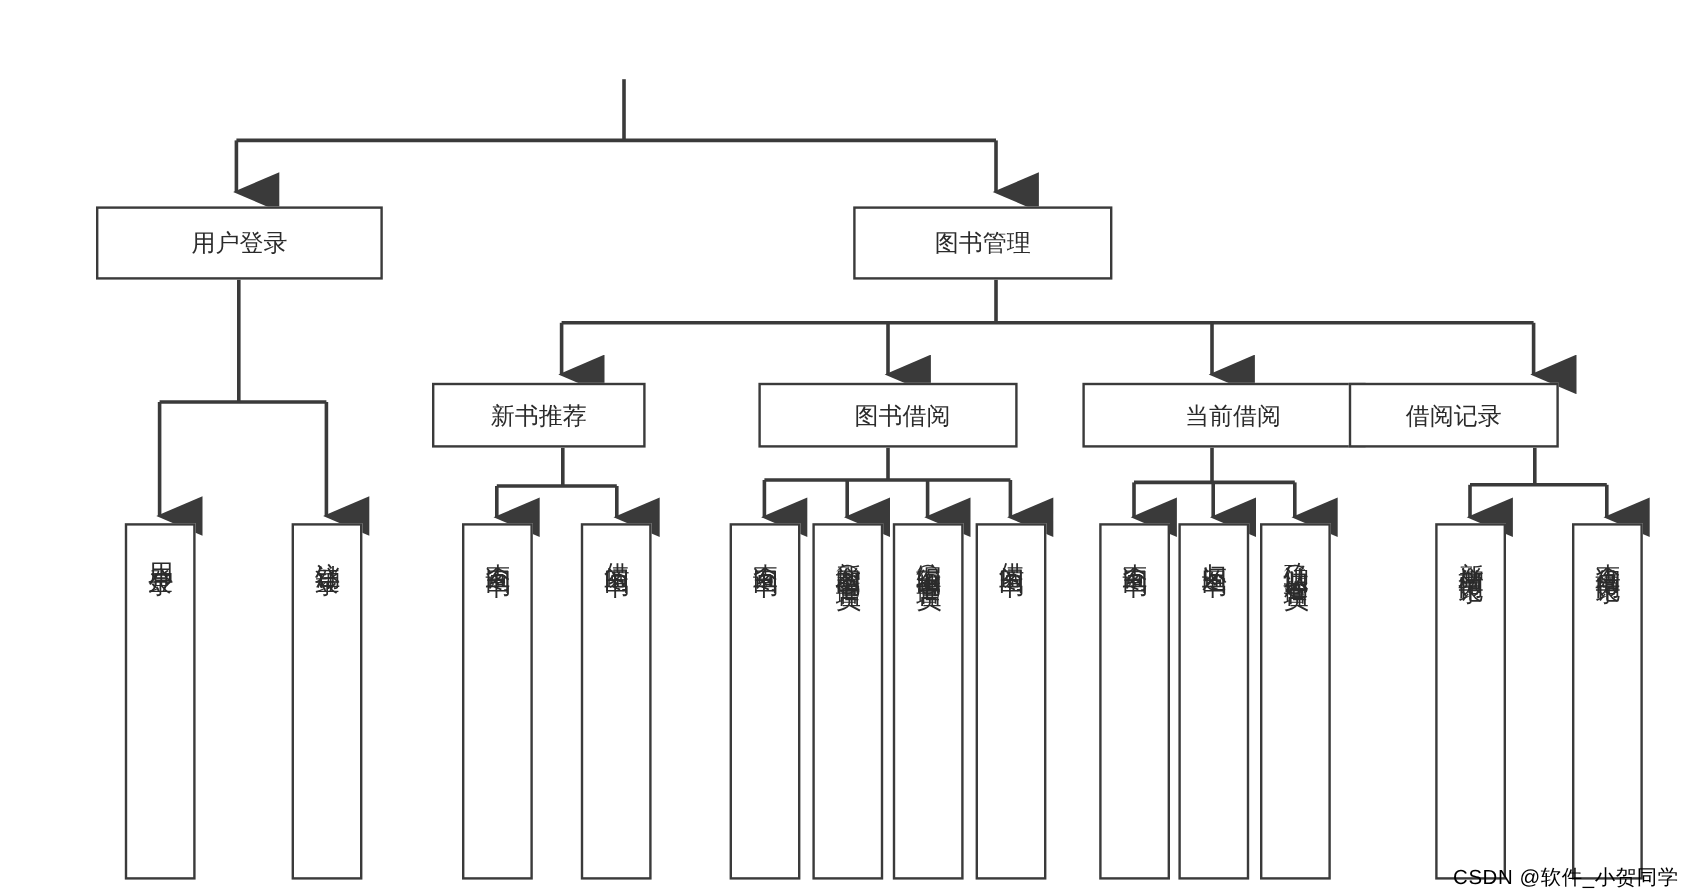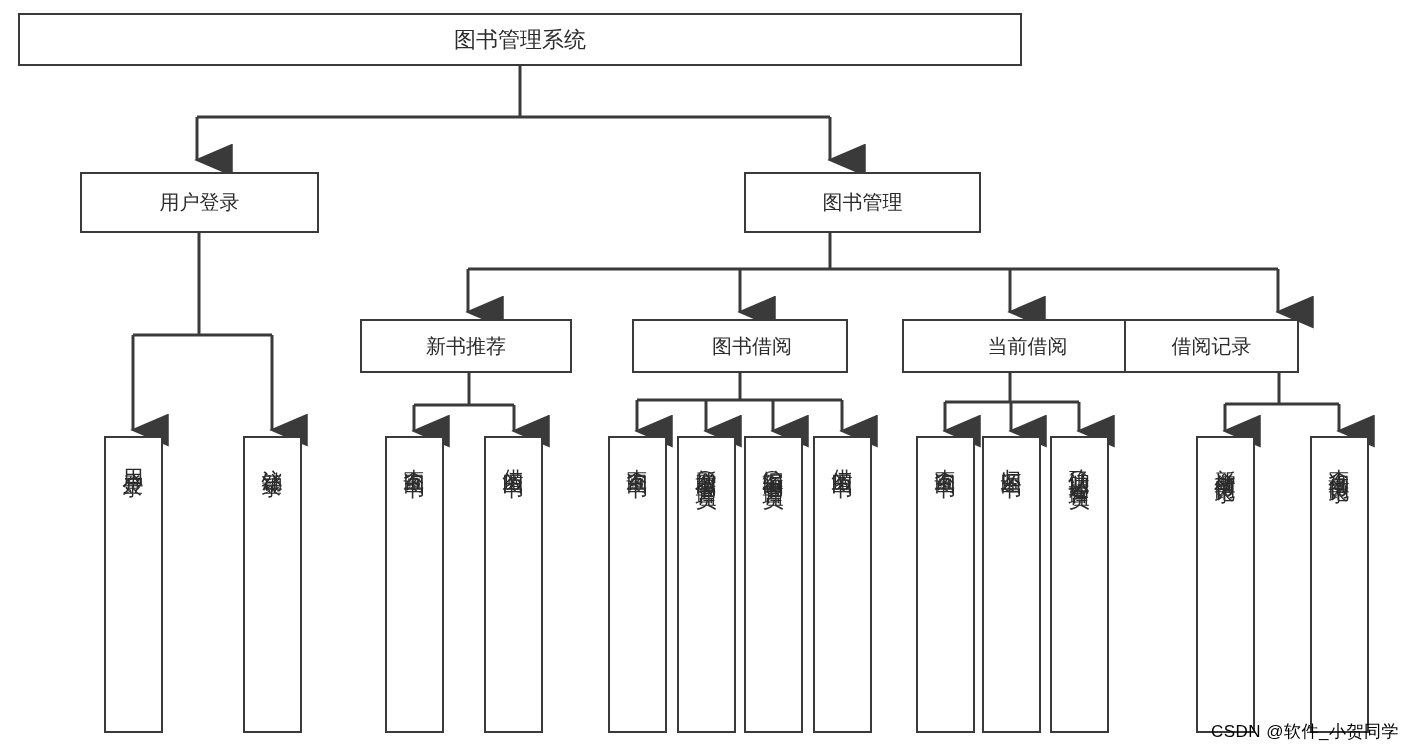--- a/index.html
+++ b/index.html
@@ -114,32 +114,29 @@
       <path d="M 1011 402 L 1011 431" marker-end="url(#arrow)"></path>
       <path d="M 1079 402 L 1079 431" marker-end="url(#arrow)"></path>
 
       <path d="M 1279 373 L 1279 404"></path>
       <path d="M 1225 404 L 1339 404"></path>
       <path d="M 1225 404 L 1225 431" marker-end="url(#arrow)"></path>
       <path d="M 1339 404 L 1339 431" marker-end="url(#arrow)"></path>
     </g>
   </svg>
 
-  <div class="node root" style="left:18px; top:13px; width:1004px; height:53px;">
-    <span>图书管理系统</span>
-  </div>
 
   <div class="node level2" style="left:80px; top:172px; width:239px; height:61px;">
     <span>用户登录</span>
   </div>
-  <div class="node level2" style="left:744px; top:172px; width:237px; height:61px;">
+  <div class="node level2" style="left:711px; top:172px; width:216px; height:61px;">
     <span>图书管理</span>
   </div>
 
-  <div class="node level2" style="left:360px; top:319px; width:212px; height:54px;">
+  <div class="node level2" style="left:360px; top:319px; width:178px; height:54px;">
     <span>新书推荐</span>
   </div>
   <div class="node level2" style="left:632px; top:319px; width:216px; height:54px;padding-left:24px;">
     <span>图书借阅</span>
   </div>
   <div class="node level2" style="left:902px; top:319px; width:236px; height:54px;padding-left:15px;">
     <span>当前借阅</span>
   </div>
   <div class="node level2" style="left:1124px; top:319px; width:175px; height:54px;">
     <span>借阅记录</span>

